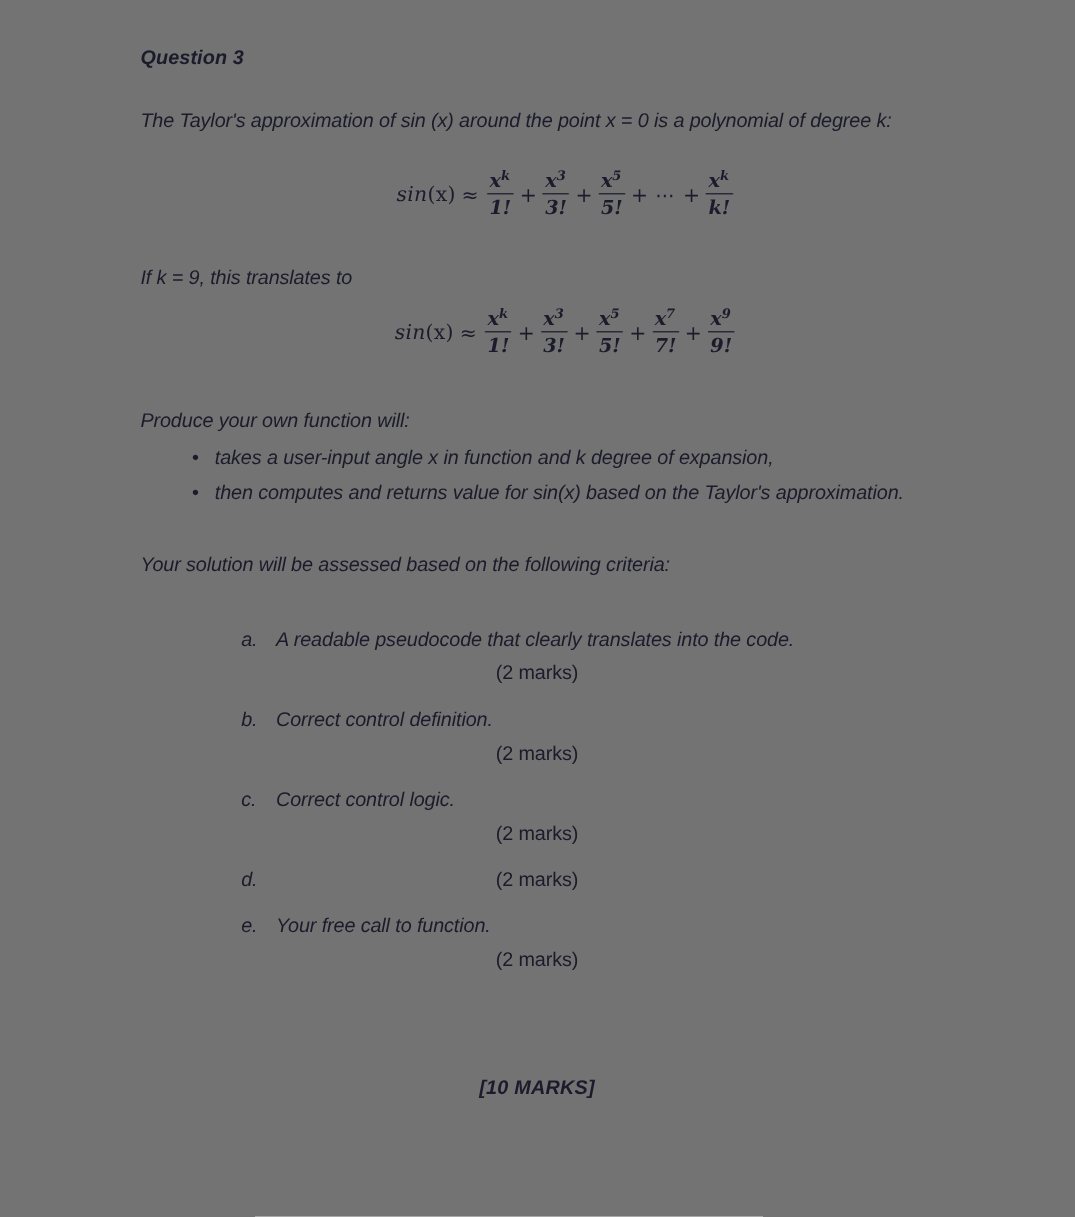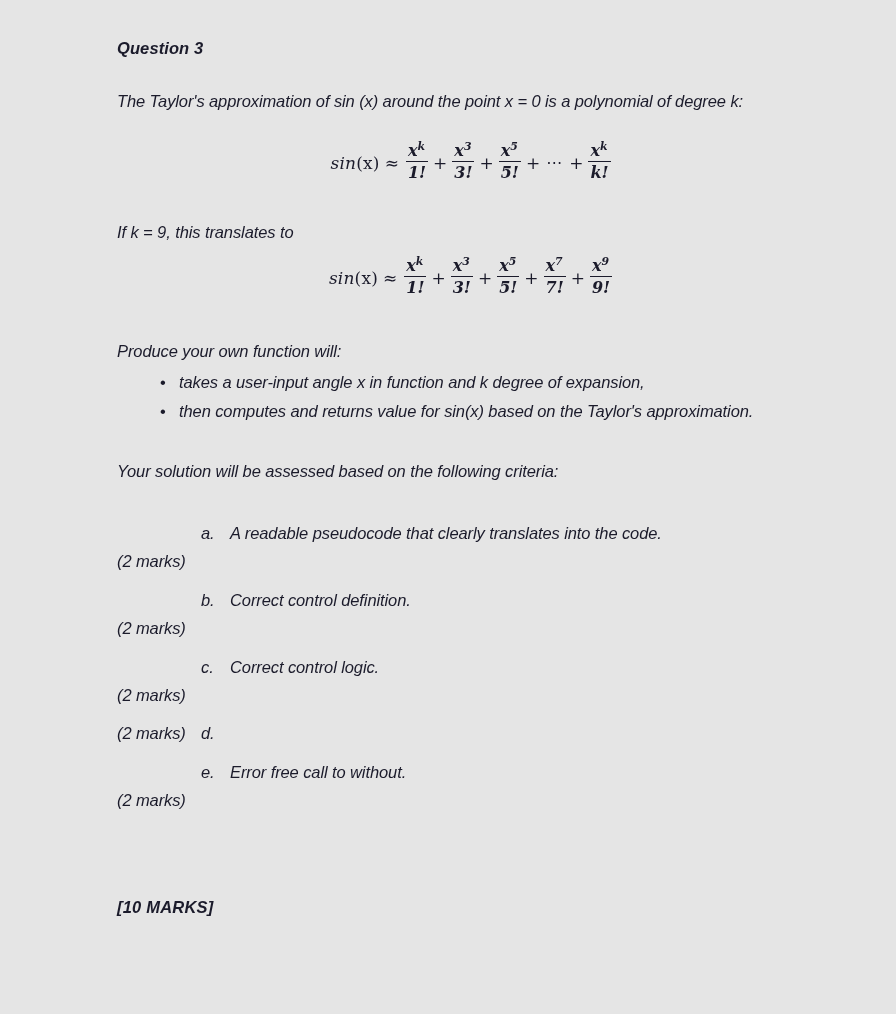--- a/index.html
+++ b/index.html
@@ -13,21 +13,21 @@
     font-family: "Liberation Sans", sans-serif;
     color: #1b1b2b;
     overflow: hidden;
     position: relative;
   }
   .page {
     position: absolute;
     left: 0; top: 0;
     width: 896px;
     height: 1014px;
-    background: #e5e5e5;
+    background: #737373;
   }
   .content {
     position: absolute;
     left: 117px;
     top: 38px;
     width: 661px;
   }
 
   .q-title {
     font-size: 16.5px;
@@ -159,31 +159,30 @@
   }
   ol.criteria > li .marker {
     position: absolute;
     left: 84px;
     top: 0;
     font-size: 16.5px;
     font-style: italic;
     line-height: 1.72;
   }
   .marks-line {
-    text-align: left;
-    font-size: 16.5px;
-    font-style: italic;
+    text-align: center;
+    font-size: 16.5px;
     line-height: 1.72;
     margin: 0 0 10px 0;
     padding-right: 0px;
     letter-spacing: -0.1px;
   }
 
   .total-marks {
-    text-align: left;
+    text-align: center;
     font-size: 16.5px;
     font-weight: bold;
     font-style: italic;
     letter-spacing: 0.2px;
     margin: 0;
   }
 
   .sp-16 { height: 16px; }
   .sp-22 { height: 22px; }
   .sp-26 { height: 26px; }
@@ -259,21 +258,21 @@
       </li>
       <p class="marks-line">(2 marks)</p>
 
       <li>
         <span class="marker">d.</span>
       </li>
       <p class="marks-line">(2 marks)</p>
 
       <li>
         <span class="marker">e.</span>
-        <span>Error free call to without.</span>
+        <span>Your free call to function.</span>
       </li>
       <p class="marks-line">(2 marks)</p>
     </ol>
 
     <div class="sp-30"></div>
 
 
     <div class="sp-44"></div>
 
     <p class="total-marks">[10 MARKS]</p>

